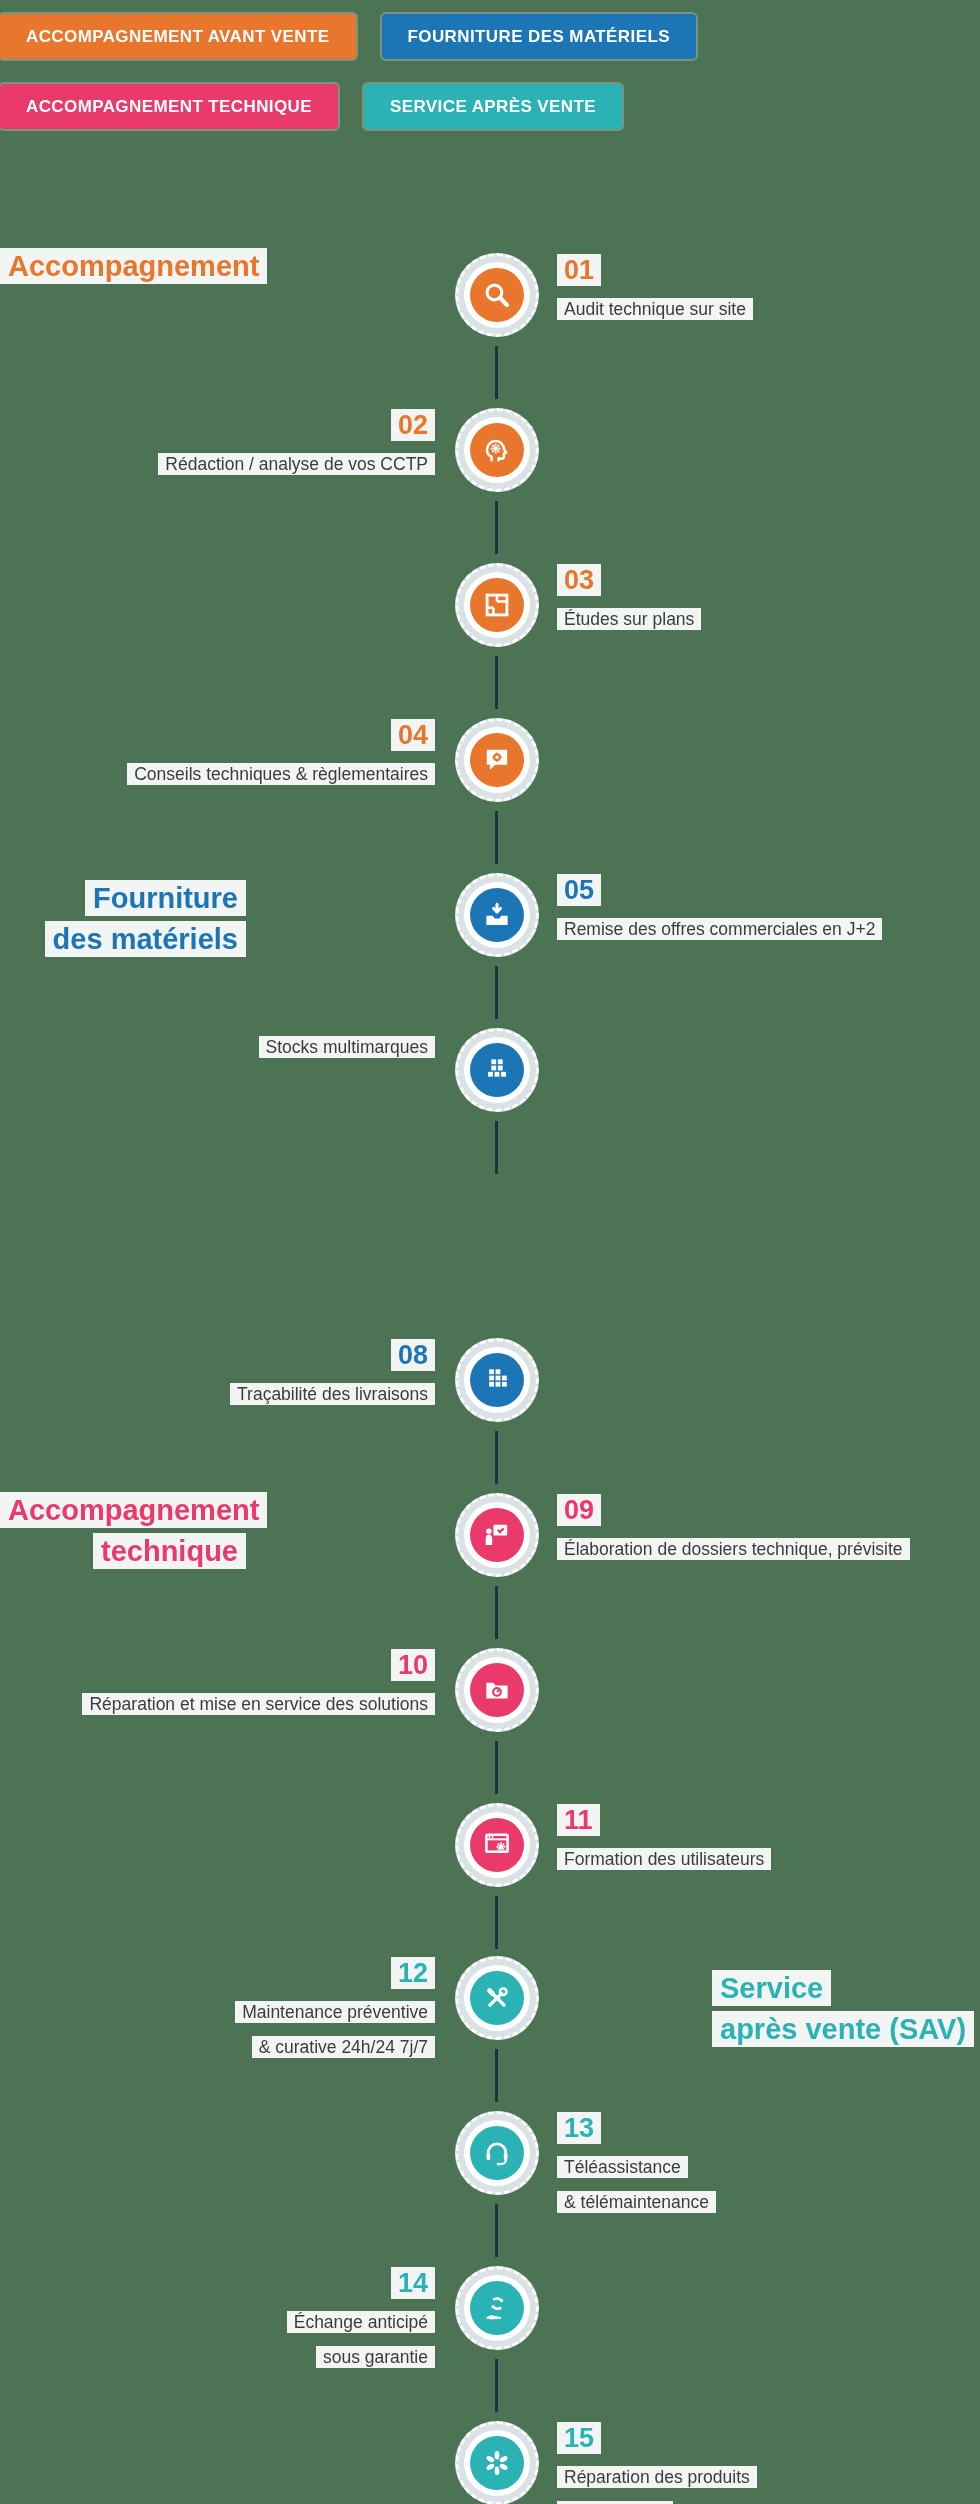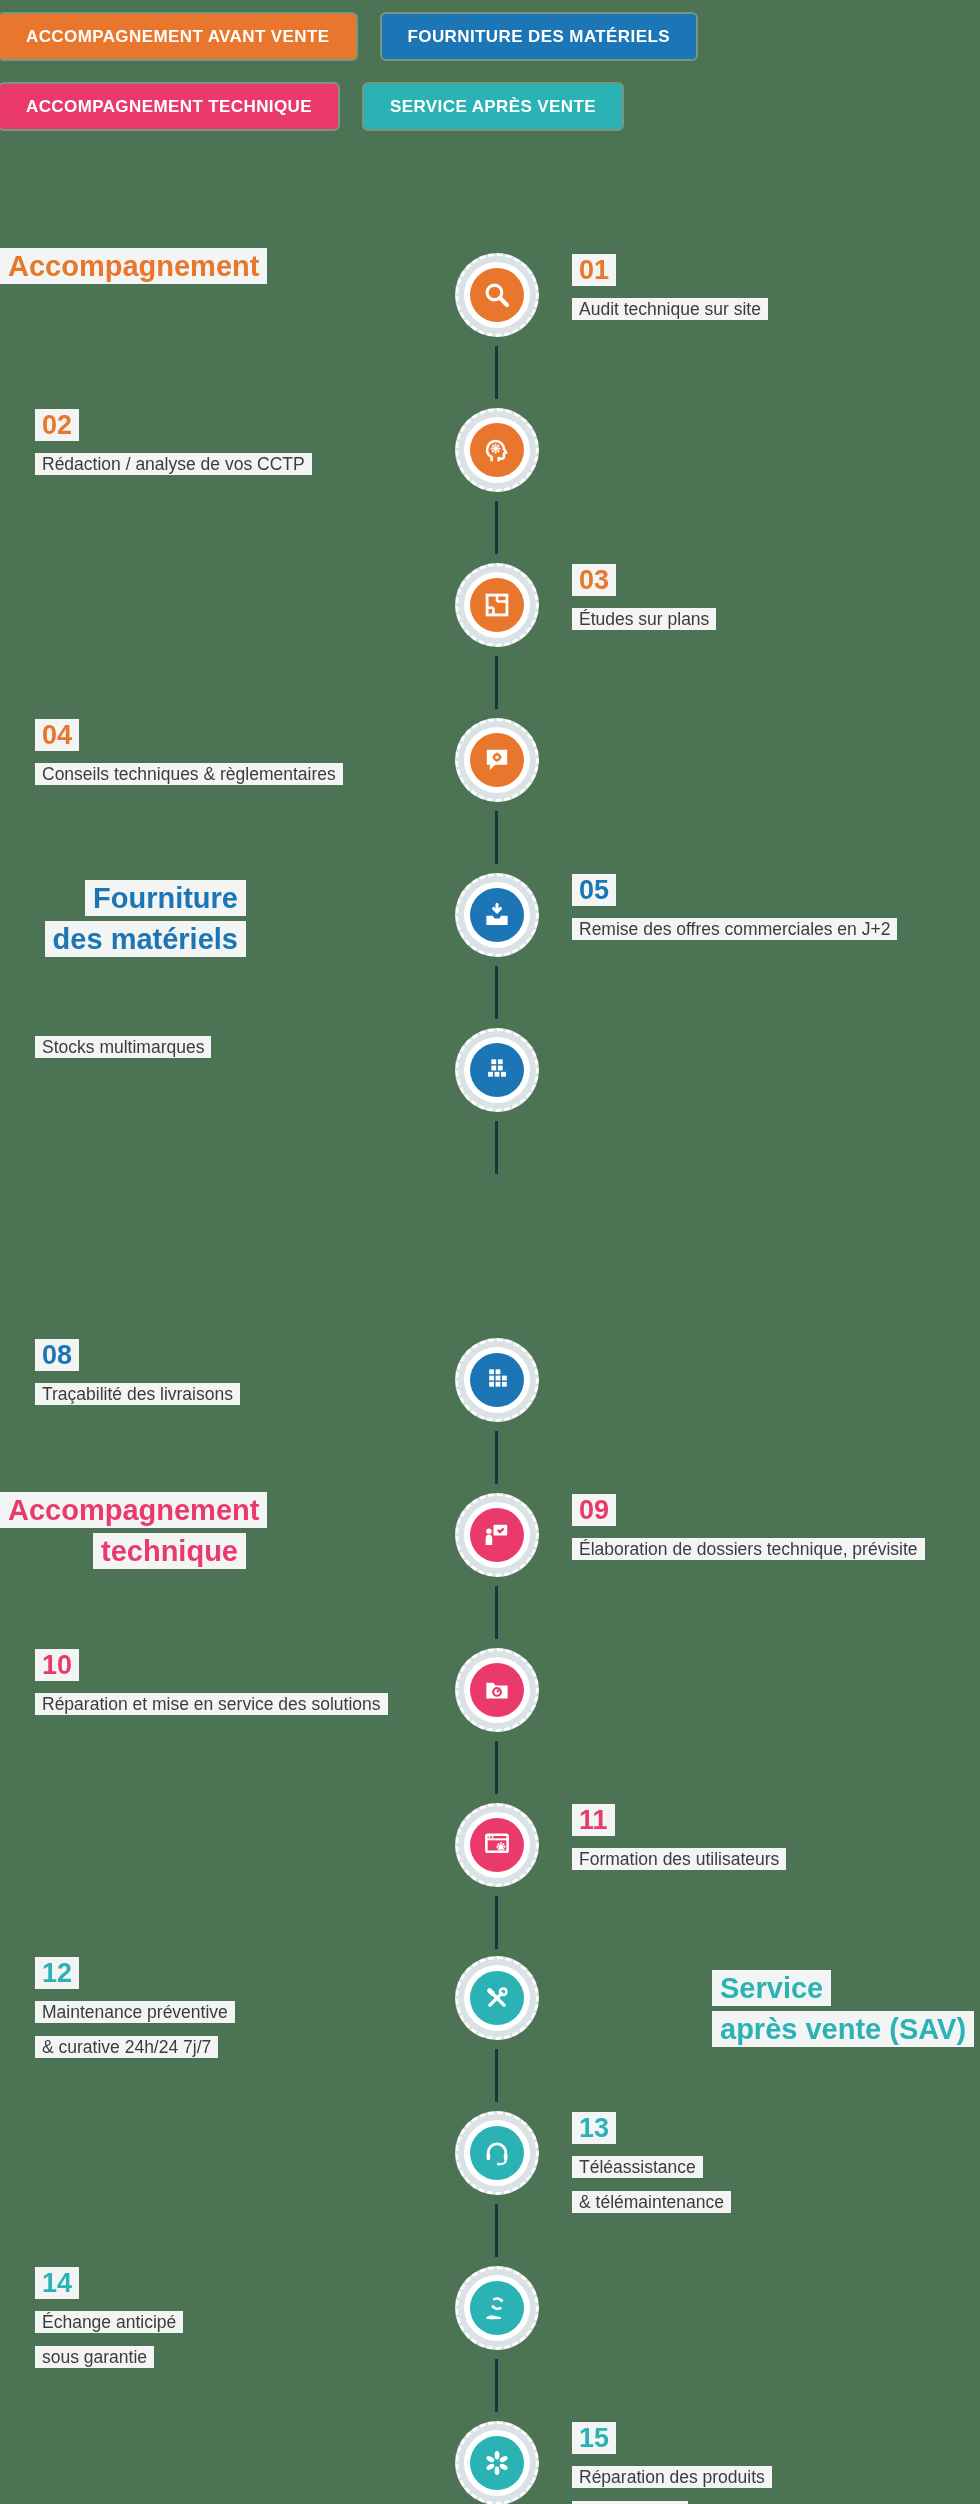--- a/index.html
+++ b/index.html
@@ -75,22 +75,22 @@
     color:var(--c);
     display:flex;align-items:center;justify-content:center;
   }
   .icon-core svg{width:34px;height:34px;display:block;}
   .connector{
     position:absolute;left:495px;top:93px;
     width:3px;height:53px;
     background:var(--connector,#1B3444);
   }
   .texts{position:absolute;top:2px;}
-  .step.right .texts{left:572px;width:400px;text-align:left;}
-  .step.left  .texts{right:545px;width:400px;}
+  .step.right .texts{left:557px;width:400px;text-align:left;}
+  .step.left  .texts{right:545px;width:400px;text-align:right;}
   .num{
     font-size:27px;font-weight:bold;line-height:30px;
     color:var(--c);
     margin-bottom:7px;
   }
   .num .hl,.desc .hl{
     background:rgba(255,255,255,.93);
     padding:1px 7px;
     box-decoration-break:clone;
     -webkit-box-decoration-break:clone;

